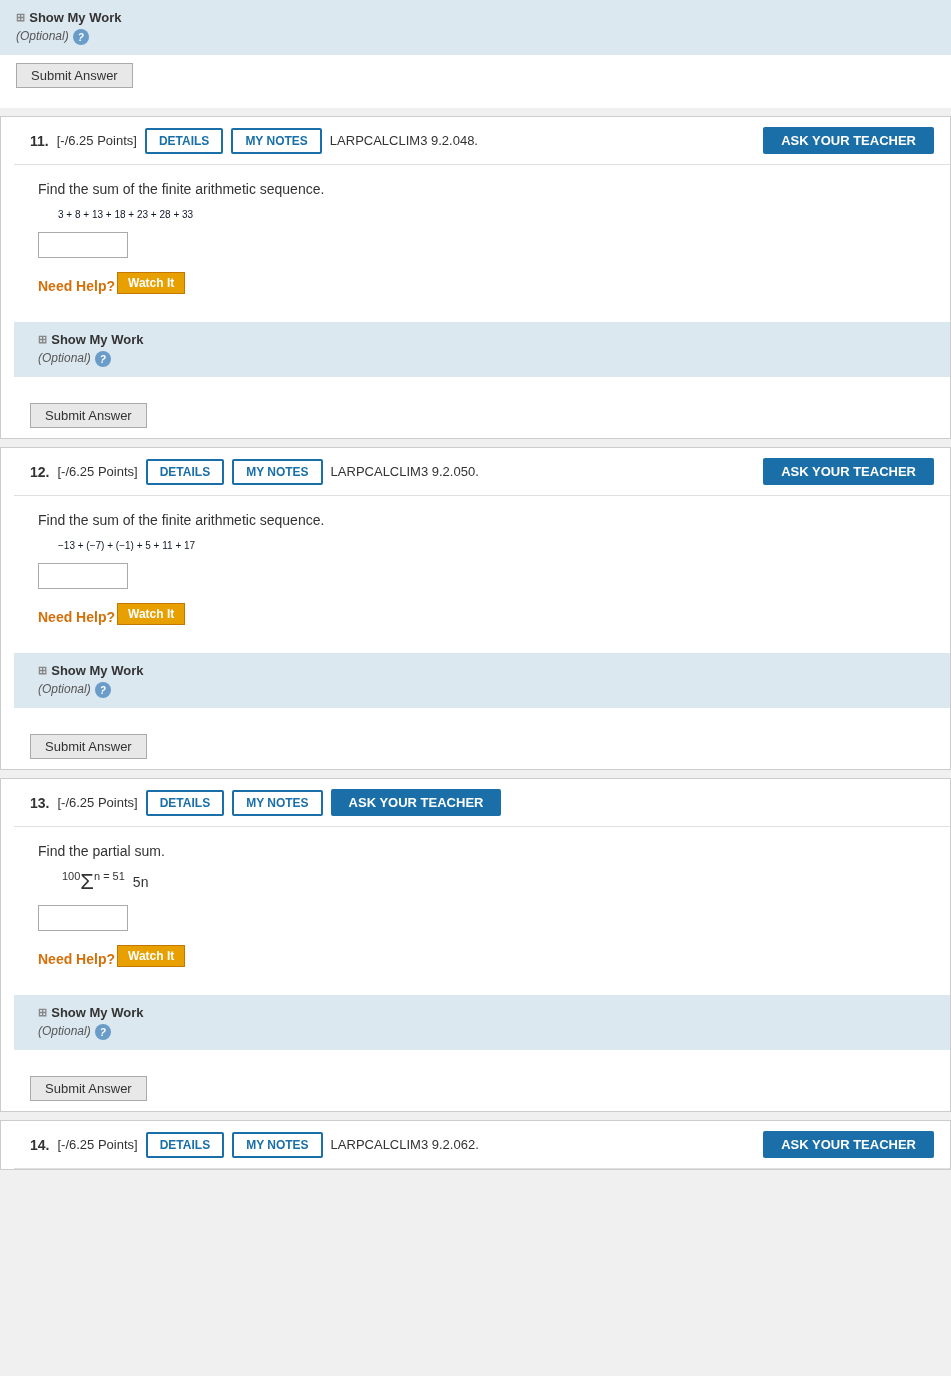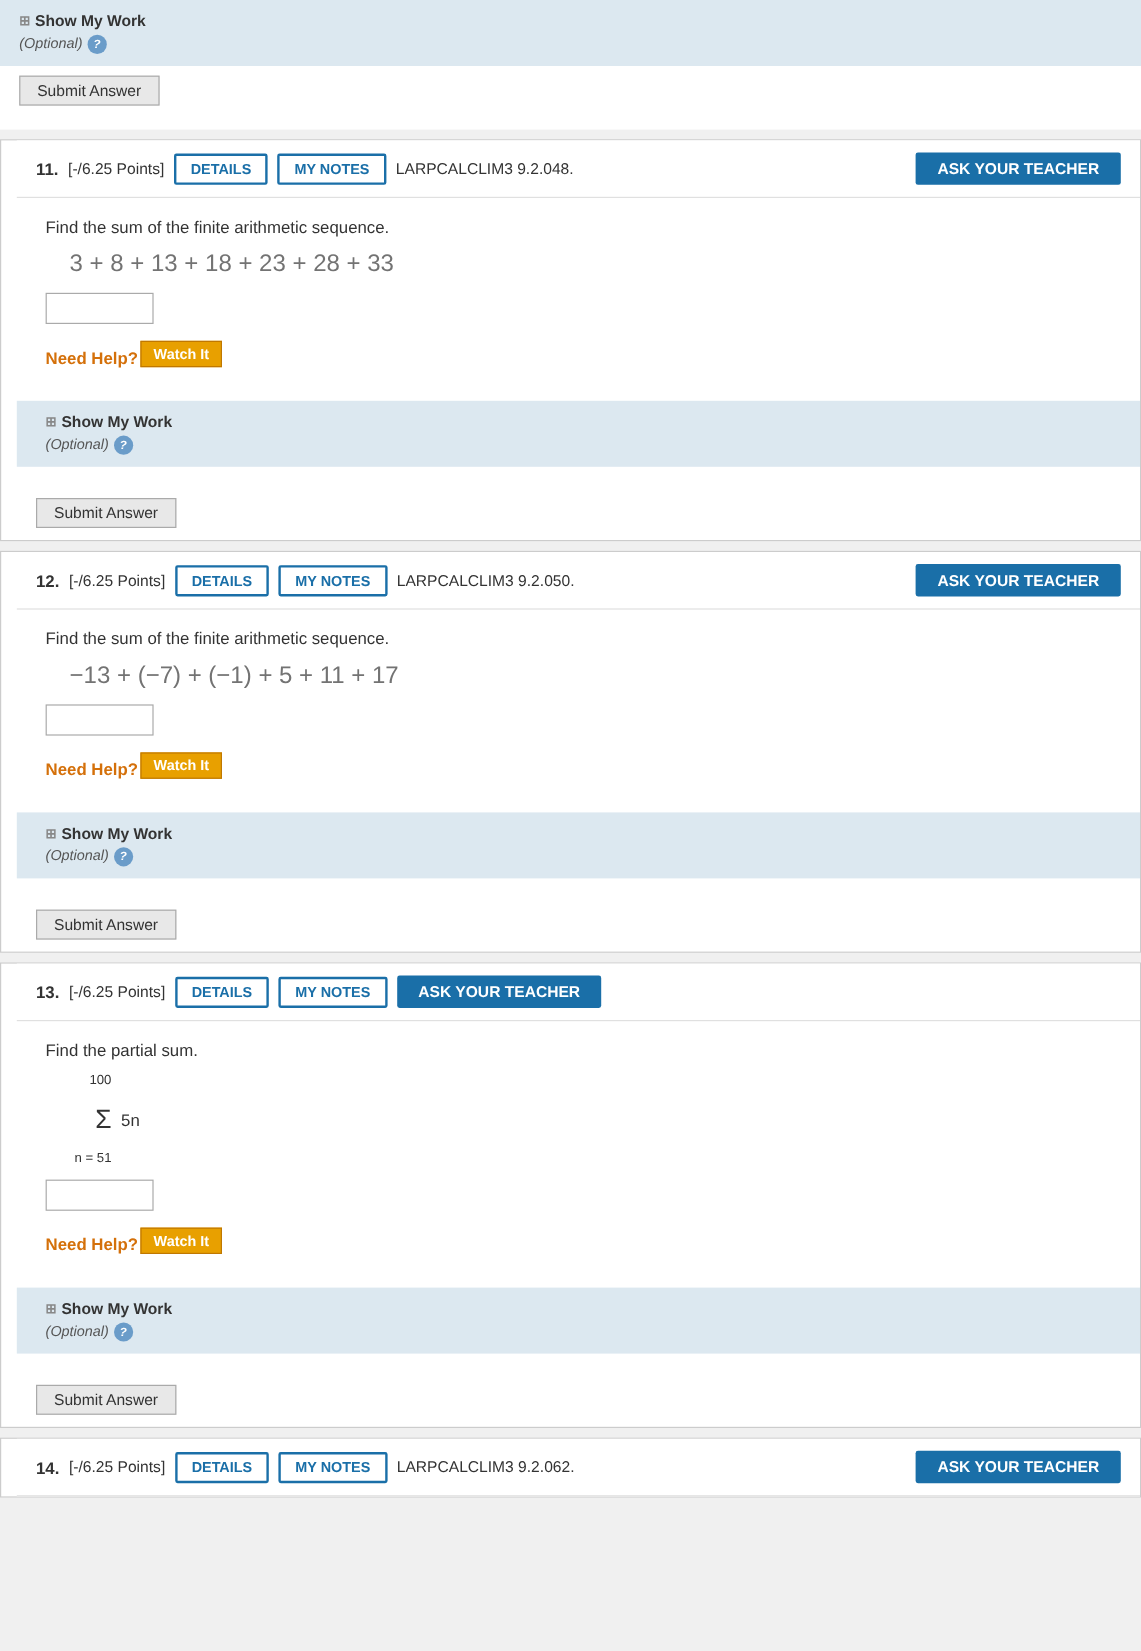--- a/index.html
+++ b/index.html
@@ -124,22 +124,22 @@
       padding: 16px 24px;
     }
 
     .problem-instruction {
       font-size: 14px;
       color: #333;
       margin-bottom: 12px;
     }
 
     .math-expression {
-      font-size: 20px;
-      color: #737373;
+      font-size: 10px;
+      color: #0f172a;
       margin-bottom: 12px;
       padding-left: 20px;
     }
 
     .answer-input {
       border: 1px solid #aaa;
       width: 90px;
       height: 26px;
       padding: 2px 6px;
       font-size: 13px;
@@ -201,26 +201,25 @@
     }
 
     .problem-footer {
       padding: 10px 16px;
       border-top: 0px solid #e0e0e0;
     }
 
     
     .sigma-notation {
       display: inline-flex;
-      flex-direction: column;
-      align-items: flex-end;
+      flex-direction: row;
+      align-items: flex-start;
       font-size: 13px;
       margin: 0 4px;
       vertical-align: middle;
-      gap: 16px;
     }
 
     .sigma-top {
       font-size: 11px;
       line-height: 1;
     }
 
     .sigma-symbol {
       font-size: 22px;
       line-height: 1;

